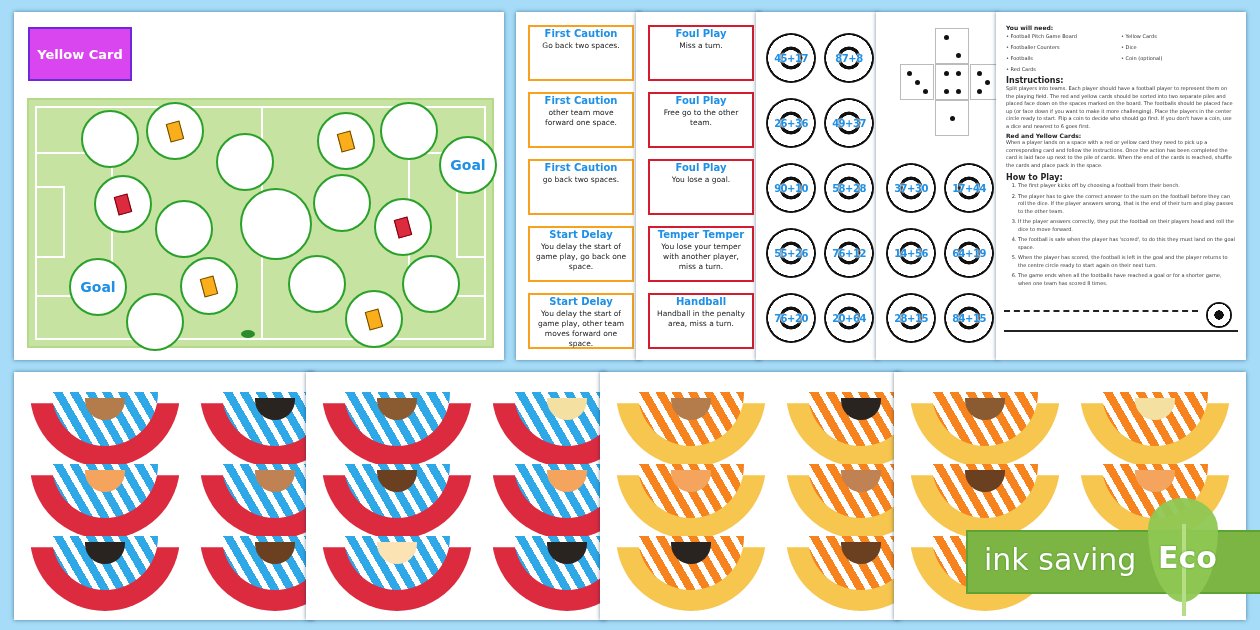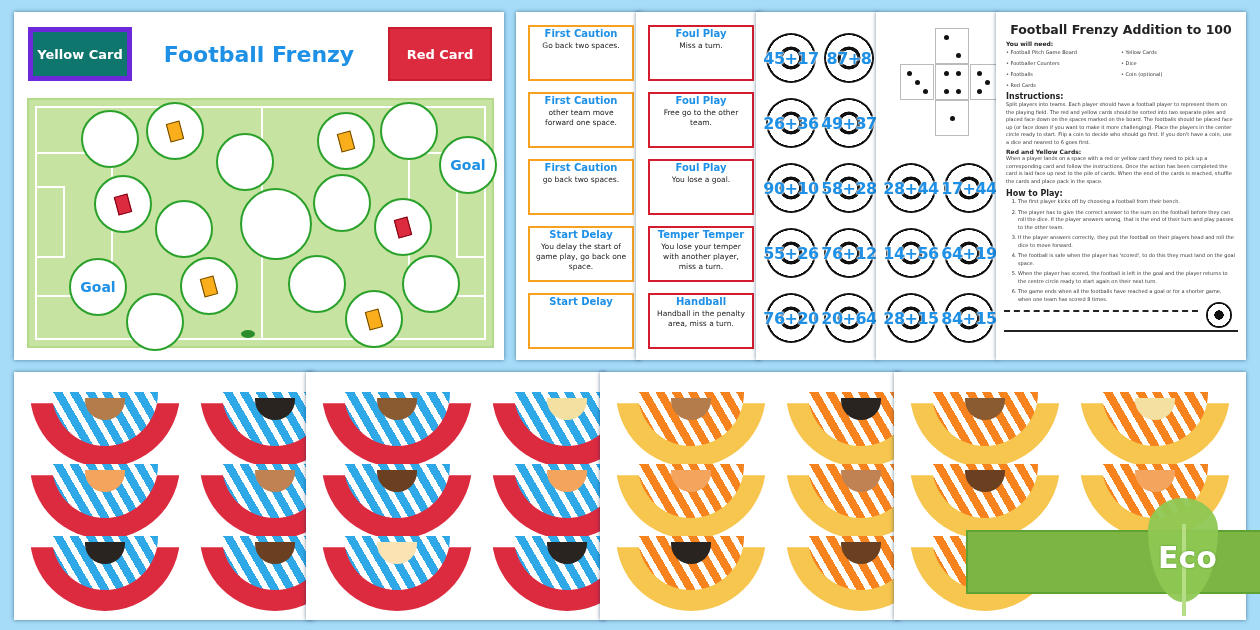--- a/index.html
+++ b/index.html
@@ -2,21 +2,21 @@
 <html><head>
 <meta charset="utf-8">
 <style>
   * { box-sizing: border-box; margin: 0; padding: 0; }
   body { width: 1260px; height: 630px; overflow: hidden; background: #a6dcf8; font-family: "DejaVu Sans", sans-serif; position: relative; }
   .sheet { position: absolute; background: #fff; box-shadow: 0 0 4px rgba(0,40,80,.55); overflow: hidden; }
 
   
   #board { left: 14px; top: 12px; width: 490px; height: 348px; }
   .hdr-card { position: absolute; top: 15px; width: 104px; height: 54px; color: #fff; font-weight: bold; font-size: 13px; display: flex; align-items: center; justify-content: center; }
-  .hdr-yellow { left: 14px; background: #0f766e; border: 5px solid #6d28d9; }
+  .hdr-yellow { left: 14px; background: #d946ef; border: 2px solid #6d28d9; }
   .hdr-red { right: 12px; background: #dc2a3f; border: 2px solid #c91d30; }
   .board-title { position: absolute; top: 30px; left: 0; width: 100%; text-align: center; color: #1e90e6; font-weight: bold; font-size: 22px; }
   .pitch { position: absolute; left: 13px; top: 86px; width: 467px; height: 250px; background: #c6e3a1; border: 2px solid #b4d98a; }
   .pitch .line { position: absolute; border: 2px solid #fff; }
   .pitch .mid { position: absolute; left: 50%; top: 6px; bottom: 6px; width: 2px; background: #fff; }
   .spot { position: absolute; border: 2px solid #2aa12a; background: #fff; border-radius: 50%; display: flex; align-items: center; justify-content: center; color: #1e90e6; font-weight: bold; font-size: 14px; }
   .mini-card { width: 14px; height: 19px; border: 1px solid #6b4a00; transform: rotate(-15deg); }
   .mini-card.y { background: #fbae1b; }
   .mini-card.r { background: #dc2a3f; border-color: #7a0010; }
   .logo-small { position: absolute; left: 212px; bottom: 8px; width: 14px; height: 8px; border-radius: 50%; background: #2a8c2a; }
@@ -27,21 +27,21 @@
   .gcard { position: absolute; left: 12px; width: 106px; height: 56px; border: 2px solid; background: #fff; text-align: center; padding-top: 0; }
   .gcard.o { border-color: #f7a11f; }
   .gcard.r { border-color: #d51b2e; }
   .gcard .t { color: #1e90e6; font-weight: bold; font-size: 10px; line-height: 13px; }
   .gcard .d { color: #222; font-size: 7.5px; line-height: 10px; padding: 1px 4px 0; }
 
   
   #balls-a { left: 756px; top: 12px; width: 122px; height: 348px; }
   #balls-b { left: 876px; top: 12px; width: 122px; height: 348px; }
   .ball { position: absolute; width: 50px; height: 50px; border-radius: 50%; background: radial-gradient(circle at 50% 50%, #fff 0 22%, #111 23% 32%, #fff 33% 64%, #111 65% 100%); display: flex; align-items: center; justify-content: center; }
-  .ball span { color: #1e90e6; font-weight: bold; font-size: 16px; letter-spacing: -0.5px; text-shadow: 0 0 2px #fff, 0 0 2px #fff, 0 0 2px #fff; }
+  .ball span { color: #1e90e6; font-weight: bold; font-size: 10px; letter-spacing: -0.5px; text-shadow: 0 0 2px #fff, 0 0 2px #fff, 0 0 2px #fff; }
   .dice { position: absolute; }
   .dface { position: absolute; width: 34px; height: 36px; border: 1px solid #bbb; background: #fff; }
   .pip { position: absolute; width: 5px; height: 5px; border-radius: 50%; background: #111; }
 
   
   #instr { left: 996px; top: 12px; width: 250px; height: 348px; padding: 10px 10px; }
   #instr .title { text-align: center; font-weight: bold; font-size: 12.5px; color: #222; margin-bottom: 3px; }
   #instr .h { font-weight: bold; font-size: 6px; color: #222; margin-top: 2px; }
   #instr .h2 { font-weight: bold; font-size: 8px; color: #222; margin-top: 4px; }
   #instr .grid { display: grid; grid-template-columns: 1fr 1fr; font-size: 5px; color: #333; row-gap: 5px; margin-top: 2px; }
@@ -68,22 +68,20 @@
   #eco .label { position: absolute; left: 16px; top: 10px; color: #fff; font-size: 30px; font-family: "DejaVu Sans", sans-serif; text-shadow: 0 0 2px #3f8a1c; }
   #eco .leaf { position: absolute; left: 180px; top: -34px; width: 70px; height: 104px; background: #8ec853; border-radius: 50% 50% 50% 50% / 30% 30% 70% 70%; opacity: .95; }
   #eco .stem { position: absolute; left: 214px; top: -8px; width: 4px; height: 92px; background: #b5de86; }
   #eco .eco-txt { position: absolute; left: 190px; top: 8px; color: #fff; font-weight: bold; font-size: 30px; text-shadow: 0 0 2px #3f8a1c; }
 </style>
 </head>
 <body>
 
 <div class="sheet" id="board">
   <div class="hdr-card hdr-yellow">Yellow Card</div>
-  <div class="board-title">Football Frenzy</div>
-  <div class="hdr-card hdr-red">Red Card</div>
   <div class="pitch">
     <div class="line" style="left:6px;top:6px;right:6px;bottom:6px;"></div>
     <div class="mid"></div>
     <div class="line" style="left:6px;top:52px;width:78px;height:145px;"></div>
     <div class="line" style="left:6px;top:86px;width:30px;height:72px;"></div>
     <div class="line" style="right:6px;top:52px;width:78px;height:145px;"></div>
     <div class="line" style="right:6px;top:86px;width:30px;height:72px;"></div>
 
     <div class="spot" style="left:52px;top:10px;width:58px;height:58px;"></div>
     <div class="spot" style="left:117px;top:2px;width:58px;height:58px;">
@@ -131,20 +129,21 @@
   <div class="gcard o" style="top:147px;">
       <div class="t">First Caution</div>
       <div class="d">go back two spaces.</div>
     </div>
   <div class="gcard o" style="top:214px;">
       <div class="t">Start Delay</div>
       <div class="d">You delay the start of game play, go back one space.</div>
     </div>
   <div class="gcard o" style="top:281px;">
       <div class="t">Start Delay</div>
+      <div class="d">You delay the start of game play, other team moves forward one space.</div>
     </div>
 </div>
 
 <div class="sheet" id="cards-b">
   <div class="gcard r" style="top:13px;">
       <div class="t">Foul Play</div>
       <div class="d">Miss a turn.</div>
     </div>
   <div class="gcard r" style="top:80px;">
       <div class="t">Foul Play</div>
@@ -217,41 +216,40 @@
     <div class="dface" style="left:70px;top:36px;">
         <div class="pip" style="left:6px;top:6px"></div>
         <div class="pip" style="left:14px;top:15px"></div>
         <div class="pip" style="left:6px;top:24px"></div>
       </div>
     <div class="dface" style="left:35px;top:72px;">
         <div class="pip" style="left:14px;top:15px"></div>
       </div>
   </div>
   <div class="ball" style="left:10px;top:151px;">
-      <span>28+44</span>
+      <span>37+30</span>
     </div>
   <div class="ball" style="left:68px;top:151px;">
       <span>17+44</span>
     </div>
   <div class="ball" style="left:10px;top:216px;">
       <span>14+56</span>
     </div>
   <div class="ball" style="left:68px;top:216px;">
       <span>64+19</span>
     </div>
   <div class="ball" style="left:10px;top:281px;">
       <span>28+15</span>
     </div>
   <div class="ball" style="left:68px;top:281px;justify-content:center;">
       <span>84+15</span>
     </div>
 </div>
 
 <div class="sheet" id="instr">
-  <div class="title">Football Frenzy Addition to 100</div>
   <div class="h">You will need:</div>
   <div class="grid">
     <div>• Football Pitch Game Board</div>
       <div>• Yellow Cards</div>
     <div>• Footballer Counters</div>
       <div>• Dice</div>
     <div>• Footballs</div>
       <div>• Coin (optional)</div>
     <div>• Red Cards</div>
       <div></div>
@@ -392,16 +390,17 @@
       <div class="head" style="background:#f4e0a0"></div>
     </div>
   <div class="fan" style="left:186px;top:92px;">
       <div class="arc" style="background:#f6c64f"></div>
       <div class="inner" style="background:repeating-linear-gradient(60deg,#f7831f 0 8px,#fff 8px 14px)"></div>
       <div class="head" style="background:#f4a45c"></div>
     </div>
 </div>
 
 <div id="eco">
+  <div class="label">ink saving</div>
   <div class="leaf"></div>
   <div class="stem"></div>
   <div class="eco-txt">Eco</div>
 </div>
 
 </body></html>

